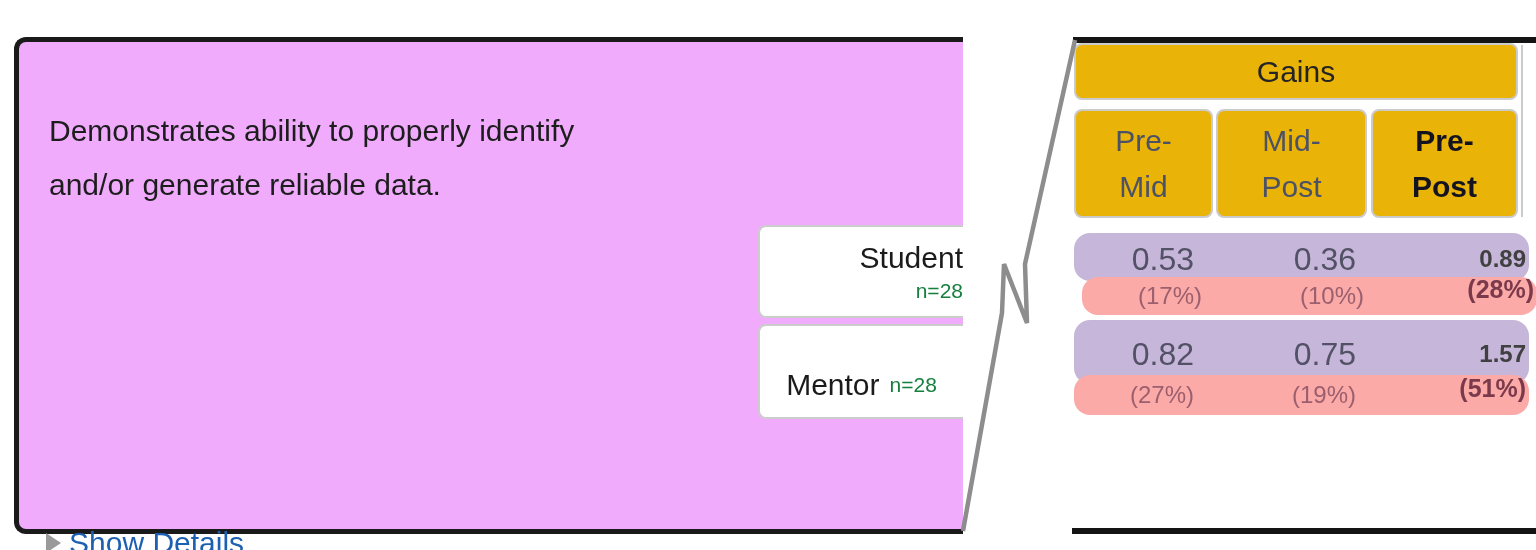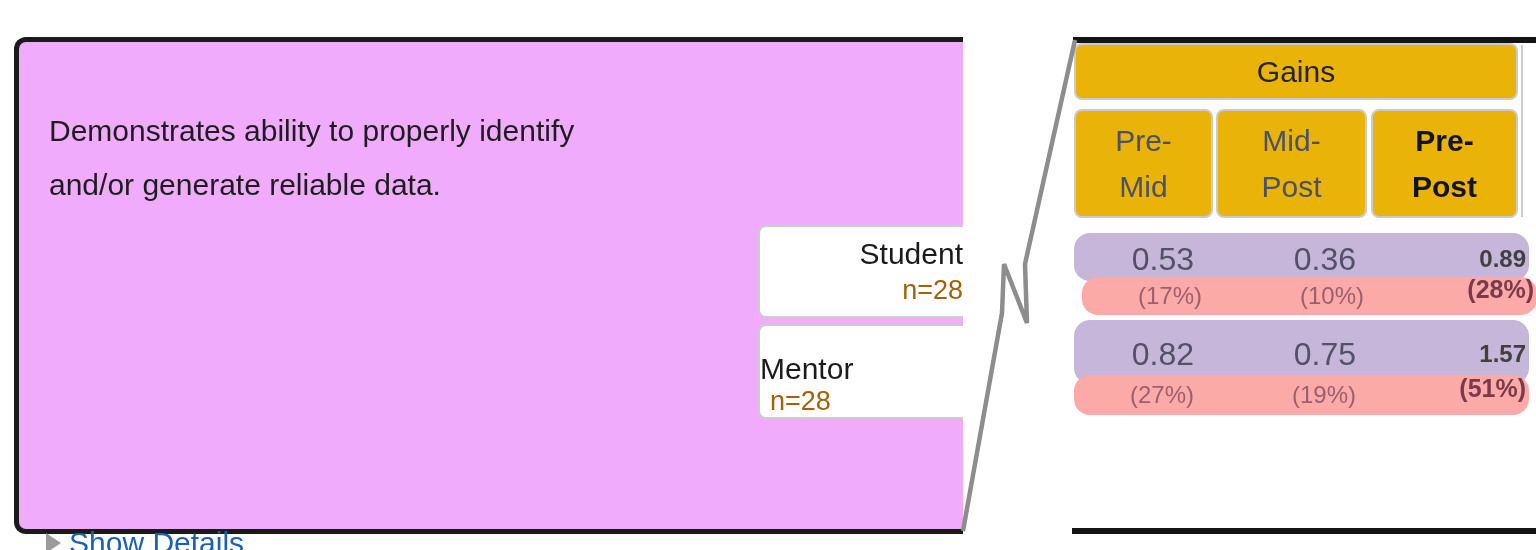--- a/index.html
+++ b/index.html
@@ -23,23 +23,23 @@
     font-size:30px;line-height:54px;color:#1d1d1d;
   }
   .resp-cell{
     position:absolute;box-sizing:border-box;
     border-left:2px solid #cccccc;border-top:2px solid #cccccc;border-bottom:2px solid #cccccc;
     border-radius:8px 0 0 8px;
     background:#ffffff;
     display:flex;align-items:flex-end;justify-content:center;
   }
   .resp-student{left:758px;top:225px;width:205px;height:93px;flex-direction:column;}
-  .resp-mentor{left:758px;top:324px;width:205px;height:95px;flex-direction:column;align-items:flex-start;padding-top:26px;}
+  .resp-mentor{left:758px;top:324px;width:205px;height:95px;align-items:center;padding-top:26px;}
   .group-label{font-size:30px;color:#1b1b1b;}
-  .n-label{font-size:27px;color:#a16207;margin-top:4px;}
+  .n-label{font-size:21px;color:#15803d;margin-top:4px;}
   .resp-mentor .n-label{margin-left:10px;margin-top:0;}
   .show-details{
     position:absolute;left:27px;top:482px;height:38px;
     display:flex;align-items:center;cursor:pointer;
   }
   .tri{
     width:0;height:0;
     border-left:15px solid #9a9a9a;
     border-top:10px solid transparent;
     border-bottom:10px solid transparent;

